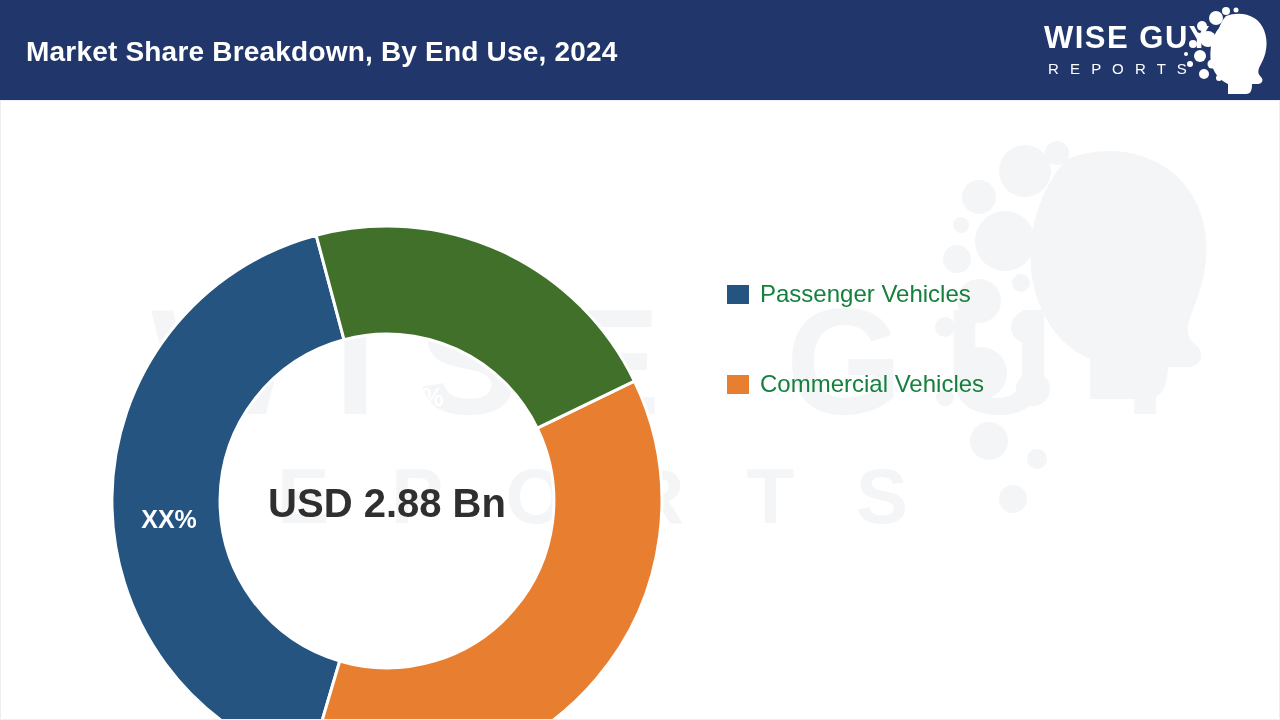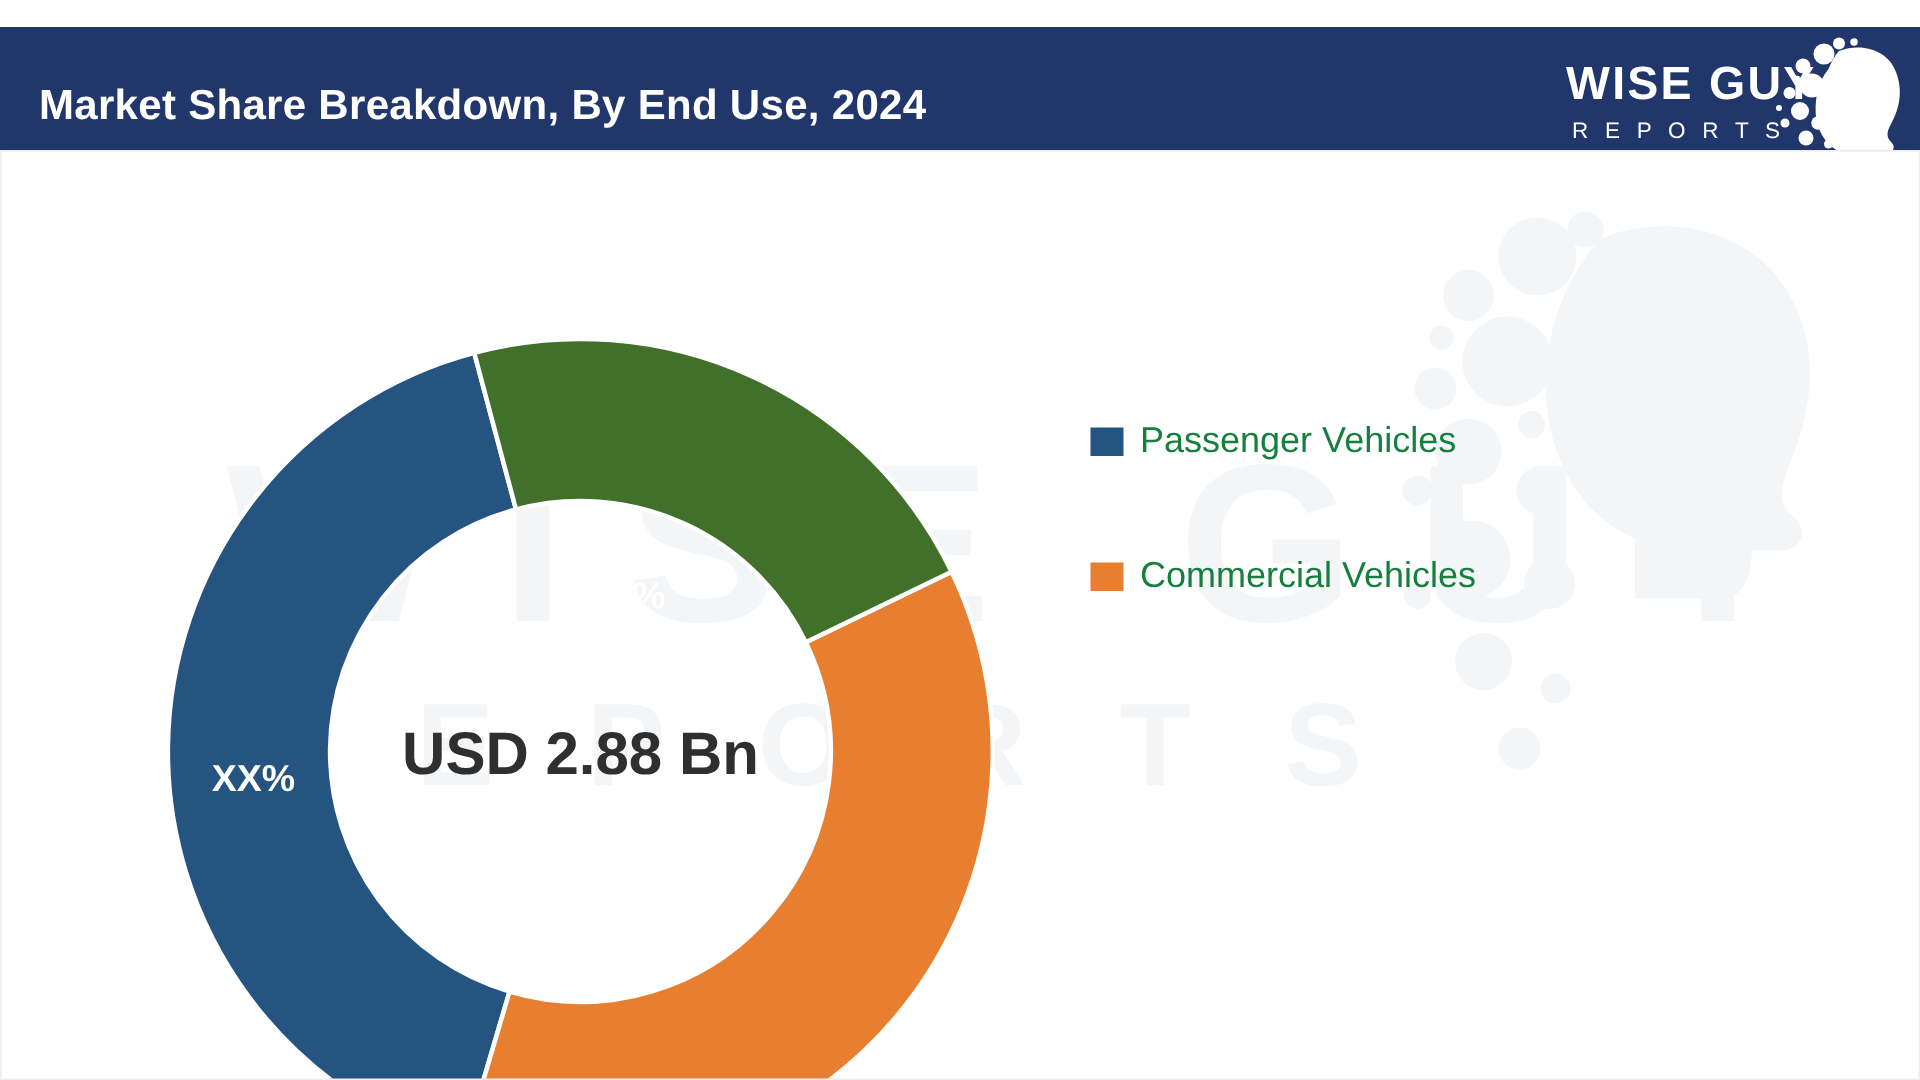--- a/index.html
+++ b/index.html
@@ -20,21 +20,20 @@
   }
 
   
   #header {
     position: absolute;
     left: 0; top: 0;
     width: 1280px;
     height: 104px;
     background: #21366b;
     overflow: hidden;
-    margin-top: 18px;
   }
   #header-title {
     position: absolute;
     left: 26px;
     top: 36px;
     color: #ffffff;
     font-size: 28px;
     font-weight: bold;
     letter-spacing: 0.2px;
     white-space: nowrap;

